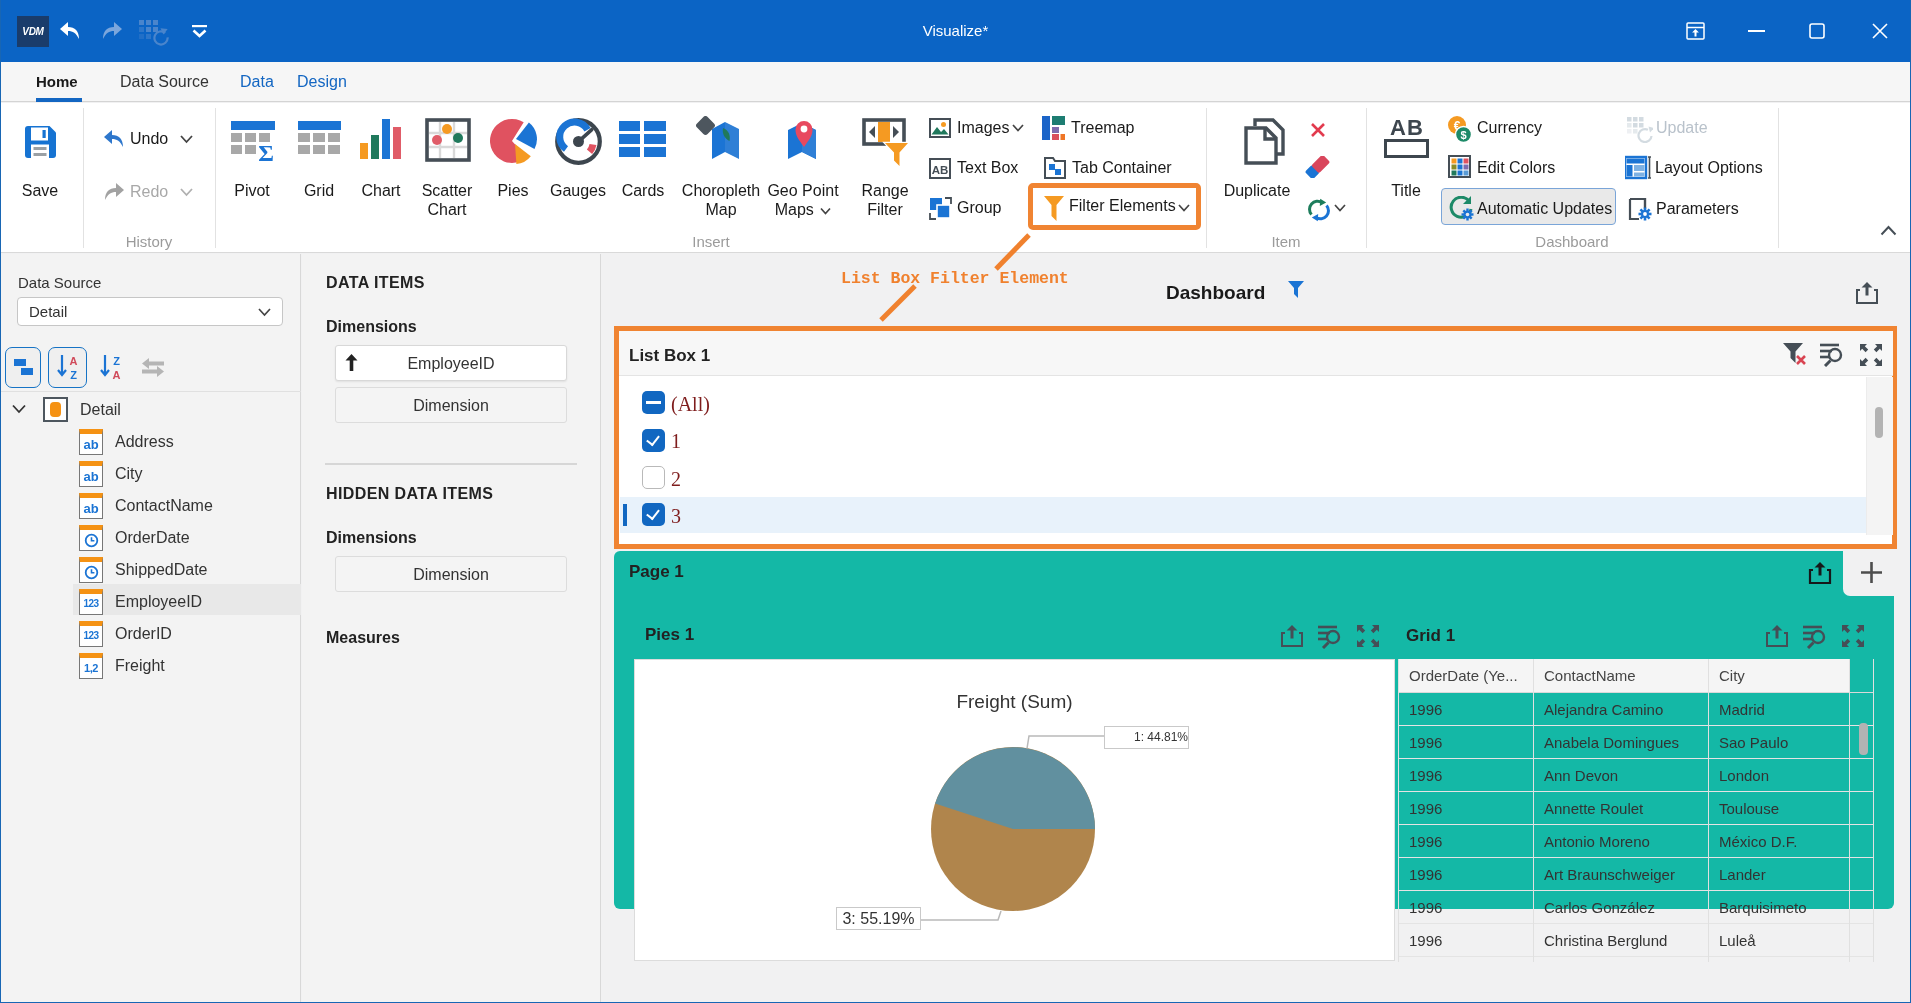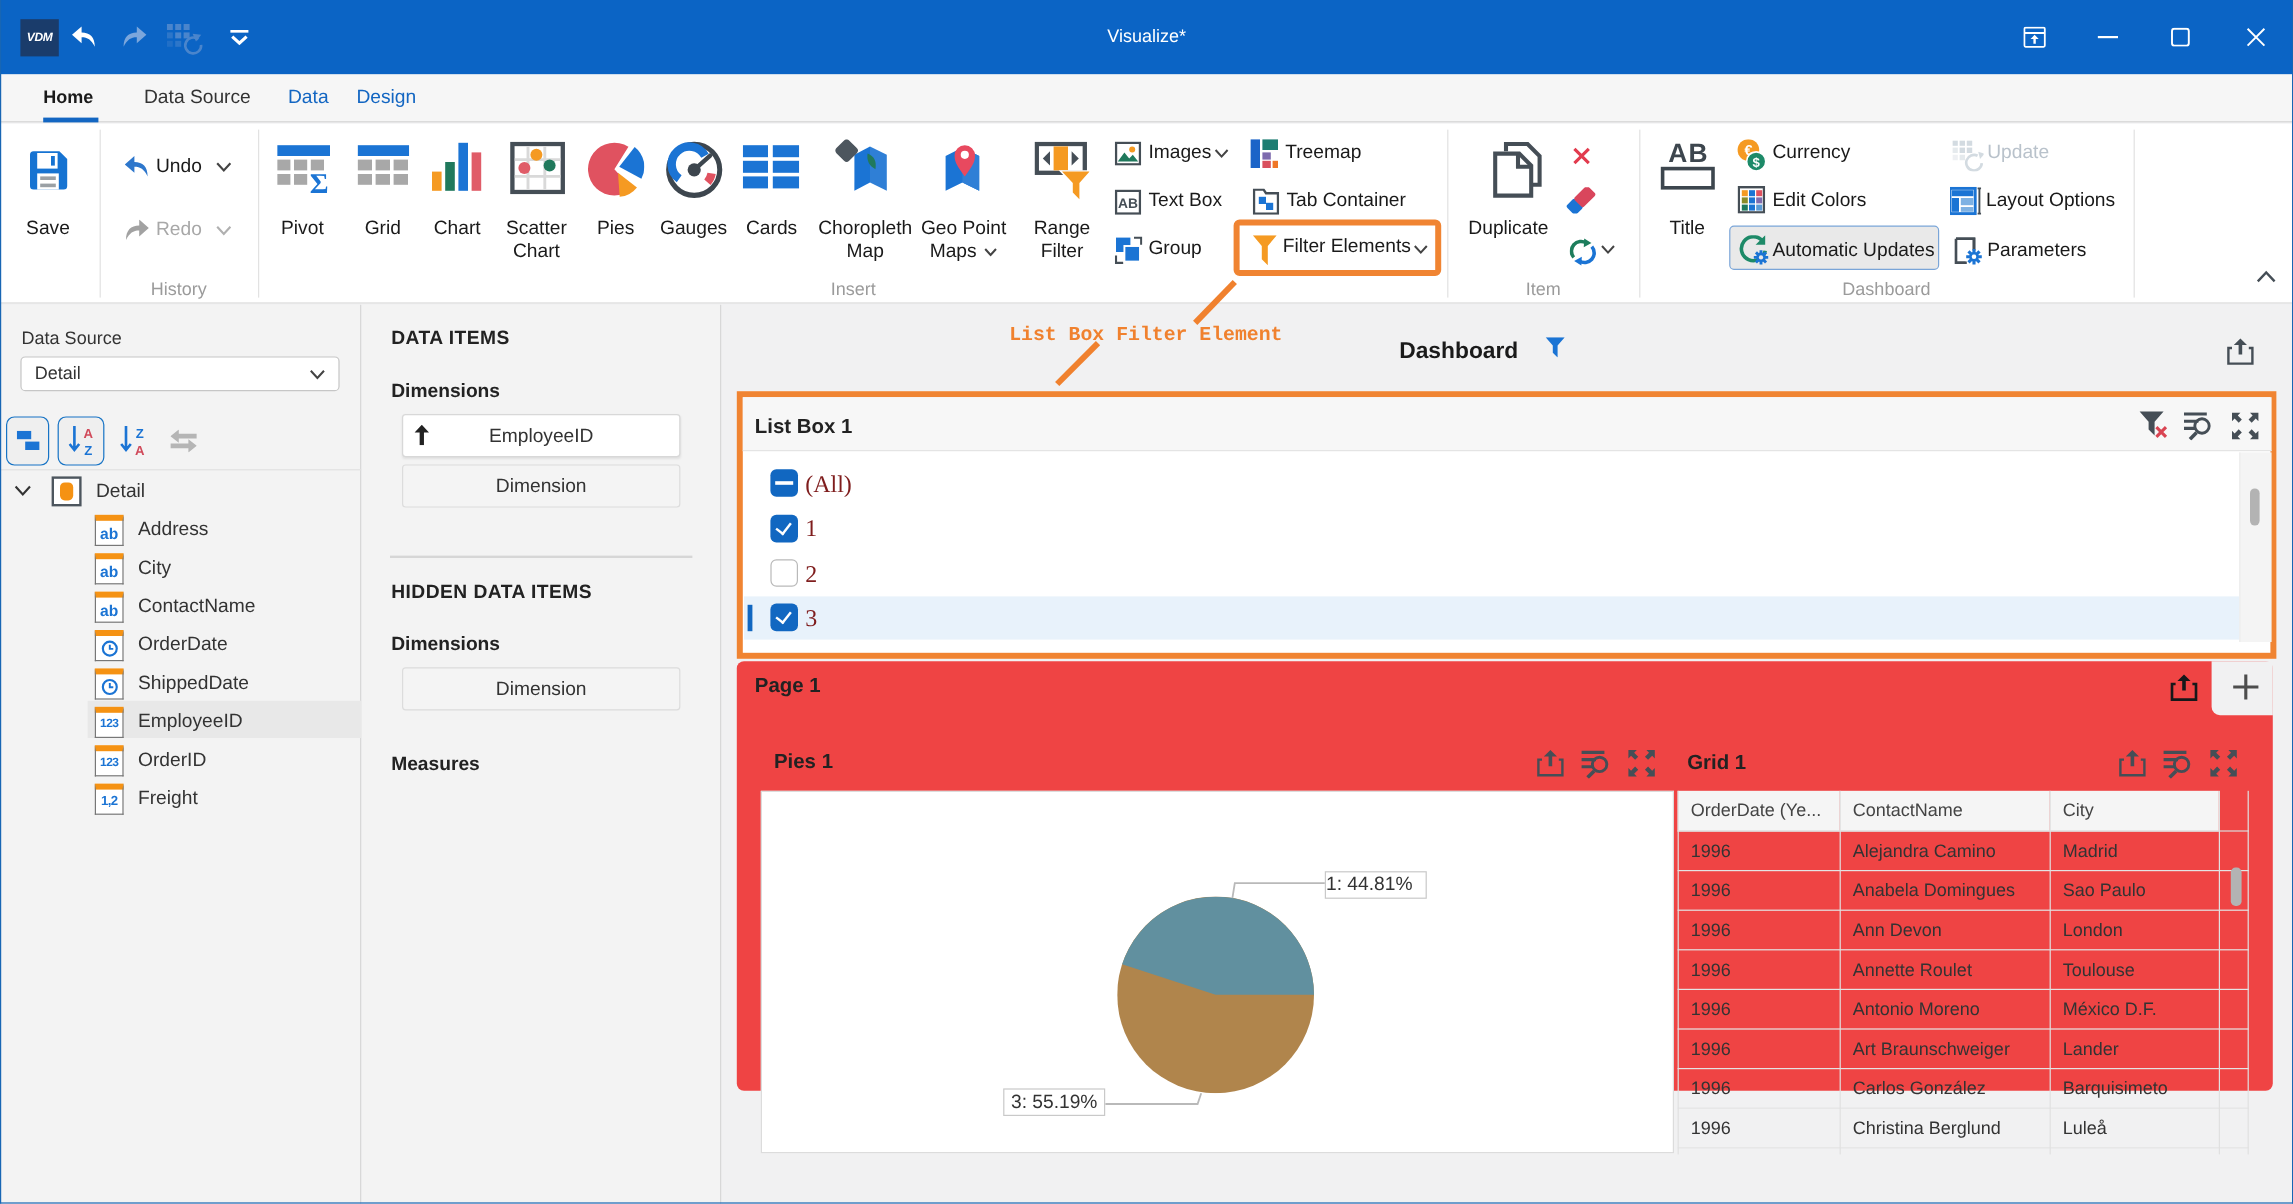--- a/index.html
+++ b/index.html
@@ -30,21 +30,21 @@
 #leftpanel{position:absolute;top:254px;left:0;width:301px;height:749px;background:#f3f3f3;border-right:1px solid #d8d8d8;}
 #midpanel{position:absolute;top:254px;left:302px;width:299px;height:749px;background:#f3f3f3;border-right:1px solid #d8d8d8;}
 #surface{position:absolute;top:254px;left:602px;width:1309px;height:749px;background:#f1f1f2;}
 
 #winborder{position:absolute;top:0;left:0;width:1911px;height:1003px;border-left:1px solid #1866b4;border-right:1px solid #1866b4;border-bottom:1px solid #1866b4;pointer-events:none;z-index:99;}
 .hd{font-weight:bold;color:#222;font-size:16px;}
 .chip{position:absolute;left:335px;width:232px;height:36px;border:1px solid #dcdcdc;border-radius:3px;background:#f4f4f4;color:#333;font-size:16px;text-align:center;line-height:35px;}
 
 #lbox{position:absolute;left:614px;top:326px;width:1283px;height:223px;background:#fff;border:5px solid #f08432;}
 
-#pagepanel{position:absolute;left:614px;top:551px;width:1280px;height:358px;background:#ef4444;border-radius:6px;padding-left:36px;}
+#pagepanel{position:absolute;left:614px;top:551px;width:1280px;height:358px;background:#14b8a6;border-radius:6px;padding-left:36px;}
 #pagetabnotch{position:absolute;left:1229px;top:0px;width:51px;height:45px;background:#f1f1f2;border-bottom-left-radius:7px;}
 .fldicon{position:absolute;width:24px;height:26px;background:#fff;border:1.5px solid #777;border-top:5px solid #f59213;display:flex;align-items:center;justify-content:center;color:#1b74d4;}
 .fldicon b{font-size:13px;line-height:1;font-weight:bold;}
 .fldicon b.n3{font-size:10px;letter-spacing:-0.5px;}
 .fldicon b.n2{font-size:11px;letter-spacing:-0.5px;}
 .fldtxt{position:absolute;left:115px;font-size:16px;color:#333;}
 .cb{position:absolute;width:23px;height:23px;border-radius:5px;}
 .cbc{background:#1167c1;}
 .cbc:after{content:"";position:absolute;left:6.5px;top:3.5px;width:8px;height:12px;border-right:2.6px solid #fff;border-bottom:2.6px solid #fff;transform:rotate(38deg);}
 .cbi{background:#1167c1;}
@@ -570,28 +570,29 @@
       </svg>
     <svg class="abs icf" style="left:742px;top:73px" width="24" height="24" viewBox="0 0 24 24">
         <g fill="#454e56">
           <path d="M1 1 h7 l-2.2 2.2 3.4 3.4 -2.6 2.6 -3.4 -3.4 L1 8 Z"></path>
           <path d="M23 1 v7 l-2.2 -2.2 -3.4 3.4 -2.6 -2.6 3.4 -3.4 L16 1 Z"></path>
           <path d="M1 23 v-7 l2.2 2.2 3.4 -3.4 2.6 2.6 -3.4 3.4 L8 23 Z"></path>
           <path d="M23 23 h-7 l2.2 -2.2 -3.4 -3.4 2.6 -2.6 3.4 3.4 L23 16 Z"></path>
         </g>
       </svg>
     <div class="abs" style="left:20px;top:108px;width:761px;height:302px;background:#fff;border:1px solid #dcdcdc"></div>
+    <div class="abs" style="left:20px;top:140px;width:761px;height:24px;font-size:19px;color:#333;text-align:center">Freight (Sum)</div>
     <svg class="abs" style="left:317px;top:196px" width="164" height="164" viewBox="0 0 164 164">
       <circle cx="82" cy="82" r="82" fill="#b0854c"></circle>
       <path d="M82 82 L164 82 A82 82 0 0 0 4.1 56.6 Z" fill="#61909f"></path>
     </svg>
     <svg class="abs" style="left:400px;top:175px;width:110px;height:35px" viewBox="0 0 110 35">
         <polyline points="13,22.5 15,10 92,10" fill="none" stroke="#b9b9b9" stroke-width="1.5"></polyline>
       </svg>
-    <div class="abs" style="left:490px;top:175px;width:85px;height:23px;background:#fff;border:1px solid #c9c9c9;font-size:16px;color:#333;text-align:left;line-height:21px">1: 44.81%</div>
+    <div class="abs" style="left:490px;top:175px;width:85px;height:23px;background:#fff;border:1px solid #c9c9c9;font-size:12px;color:#333;text-align:right;line-height:21px">1: 44.81%</div>
     <svg class="abs" style="left:305px;top:352px;width:90px;height:25px" viewBox="0 0 90 25">
         <polyline points="82,8 79,17 2,17" fill="none" stroke="#b9b9b9" stroke-width="1.5"></polyline>
       </svg>
     <div class="abs" style="left:222px;top:356px;width:85px;height:23px;background:#fff;border:1px solid #c9c9c9;font-size:16px;color:#333;text-align:center;line-height:21px">3: 55.19%</div>
 
     <div class="abs" style="left:792px;top:75px;font-size:17px;font-weight:bold;color:#222;white-space:nowrap">Grid 1</div>
     <svg class="abs icf" style="left:1151px;top:73px" width="24" height="24" viewBox="0 0 24 24">
         <g fill="none" stroke="#454e56" stroke-width="2">
           <path d="M5 9 H2 V22 H22 V9 H19"></path>
         </g>

